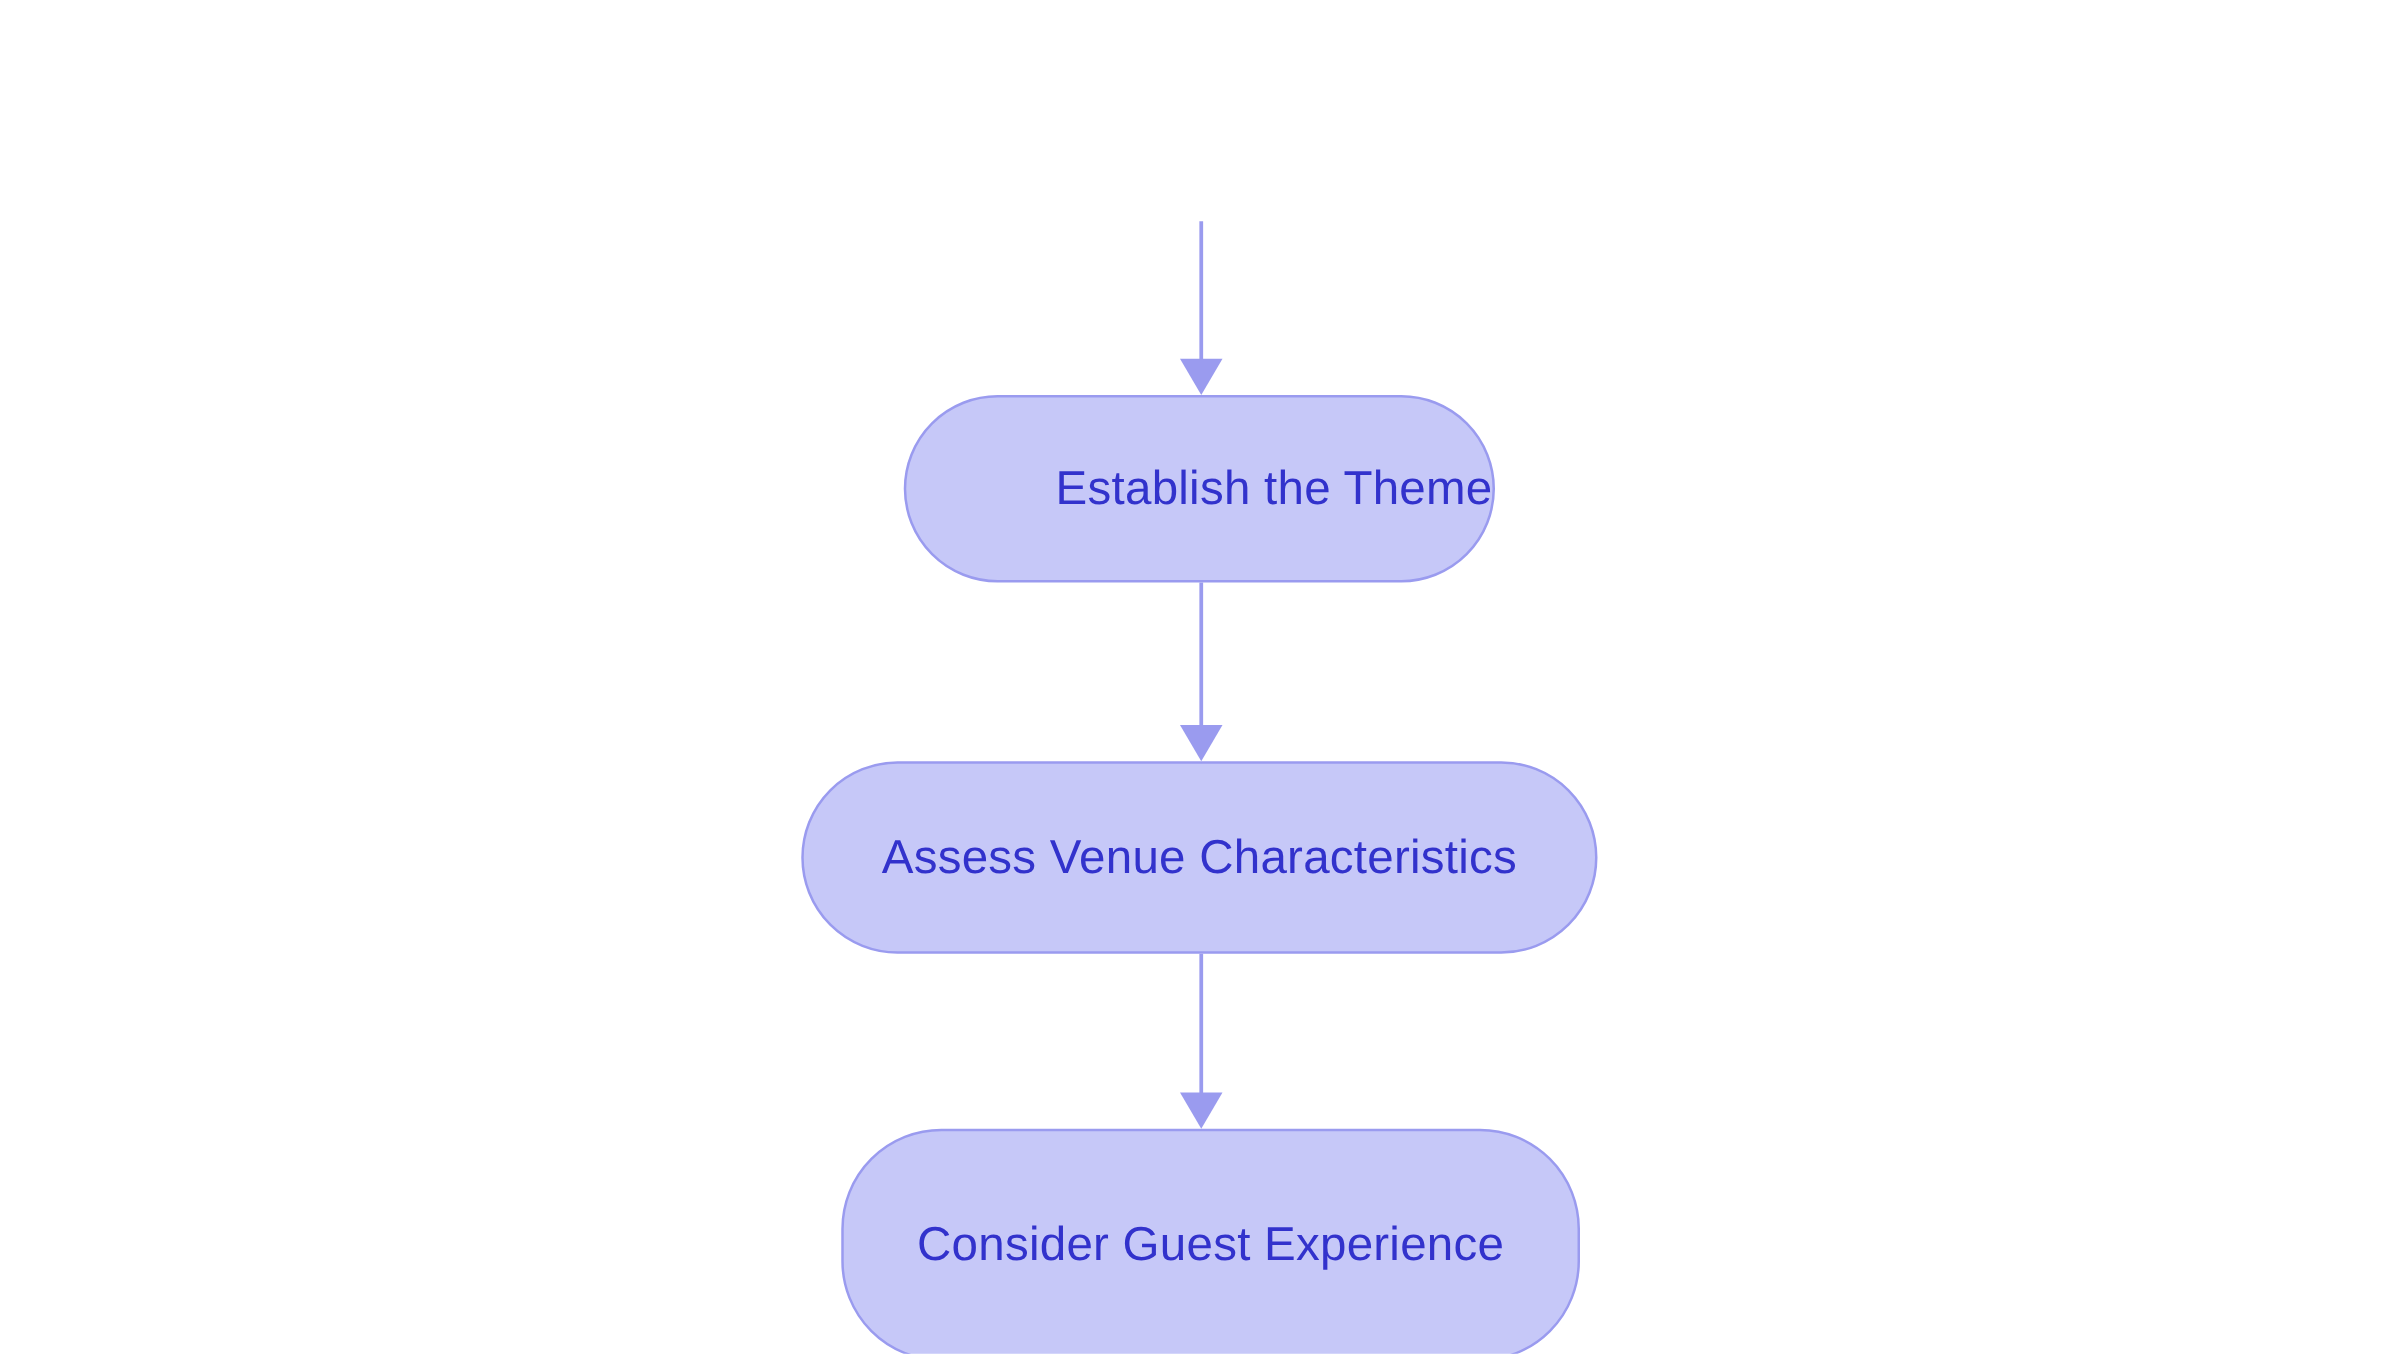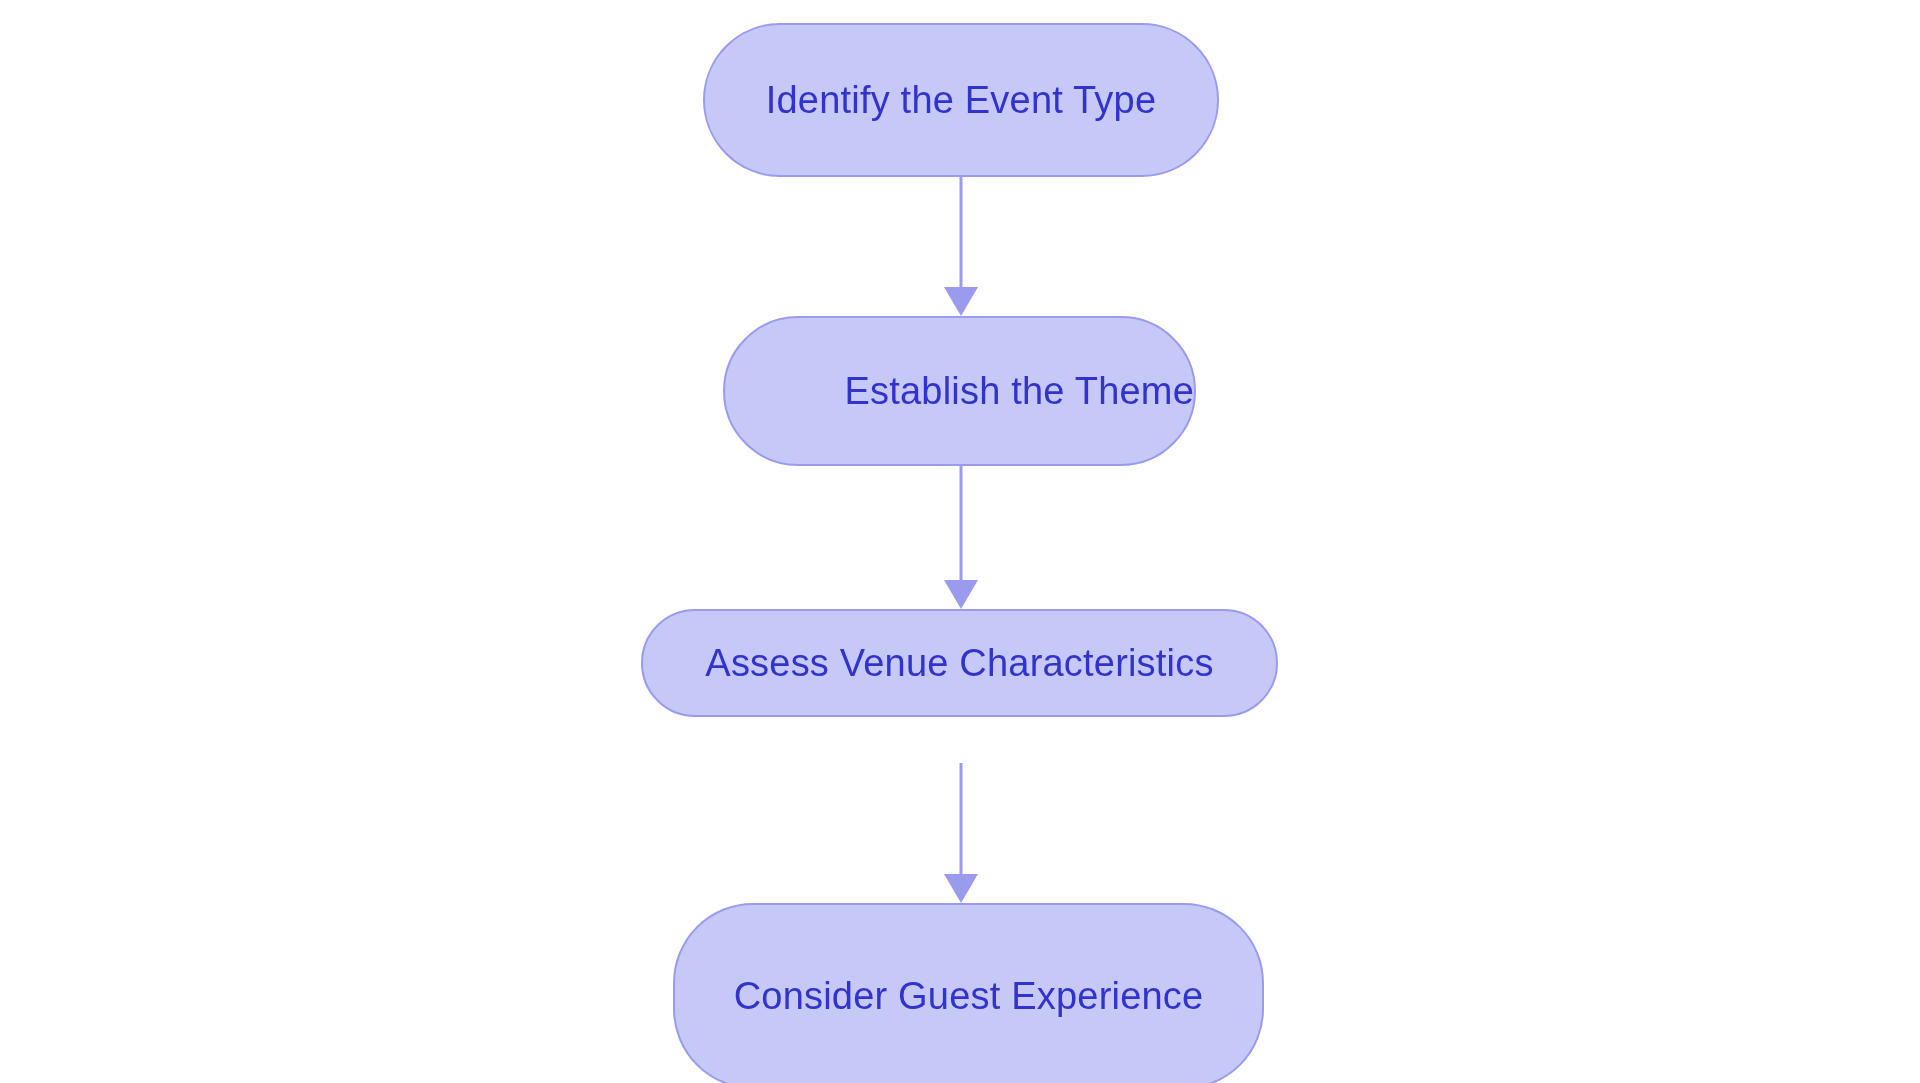--- a/index.html
+++ b/index.html
@@ -39,21 +39,21 @@
   .flow-node .node-label {
     font-size: 38px;
     line-height: 1;
     color: #3232cc;
     font-weight: 400;
   }
 
   
   #node-1 { left: 703px; top: 23px;   width: 516px; height: 154px; }
   #node-2 { left: 723px; top: 316px;  width: 473px; height: 150px; justify-content: flex-end; }
-  #node-3 { left: 641px; top: 609px;  width: 637px; height: 108px; }
+  #node-3 { left: 641px; top: 609px;  width: 637px; height: 154px; }
   #node-4 { left: 673px; top: 903px;  width: 591px; height: 186px; }
 
   
   .connector {
     position: absolute;
     left: 0;
     top: 0;
     width: 1920px;
     height: 1083px;
     pointer-events: none;
@@ -83,23 +83,20 @@
       <line class="conn-line" x1="961" y1="466" x2="961" y2="581"></line>
       <polygon class="conn-head" points="944,580 978,580 961,609"></polygon>
     </g>
 
     <g>
       <line class="conn-line" x1="961" y1="763" x2="961" y2="875"></line>
       <polygon class="conn-head" points="944,874 978,874 961,903"></polygon>
     </g>
   </svg>
 
-  <div class="flow-node" id="node-1">
-    <span class="node-label">Identify the Event Type</span>
-  </div>
 
   <div class="flow-node" id="node-2">
     <span class="node-label">Establish the Theme</span>
   </div>
 
   <div class="flow-node" id="node-3">
     <span class="node-label">Assess Venue Characteristics</span>
   </div>
 
   <div class="flow-node" id="node-4">

